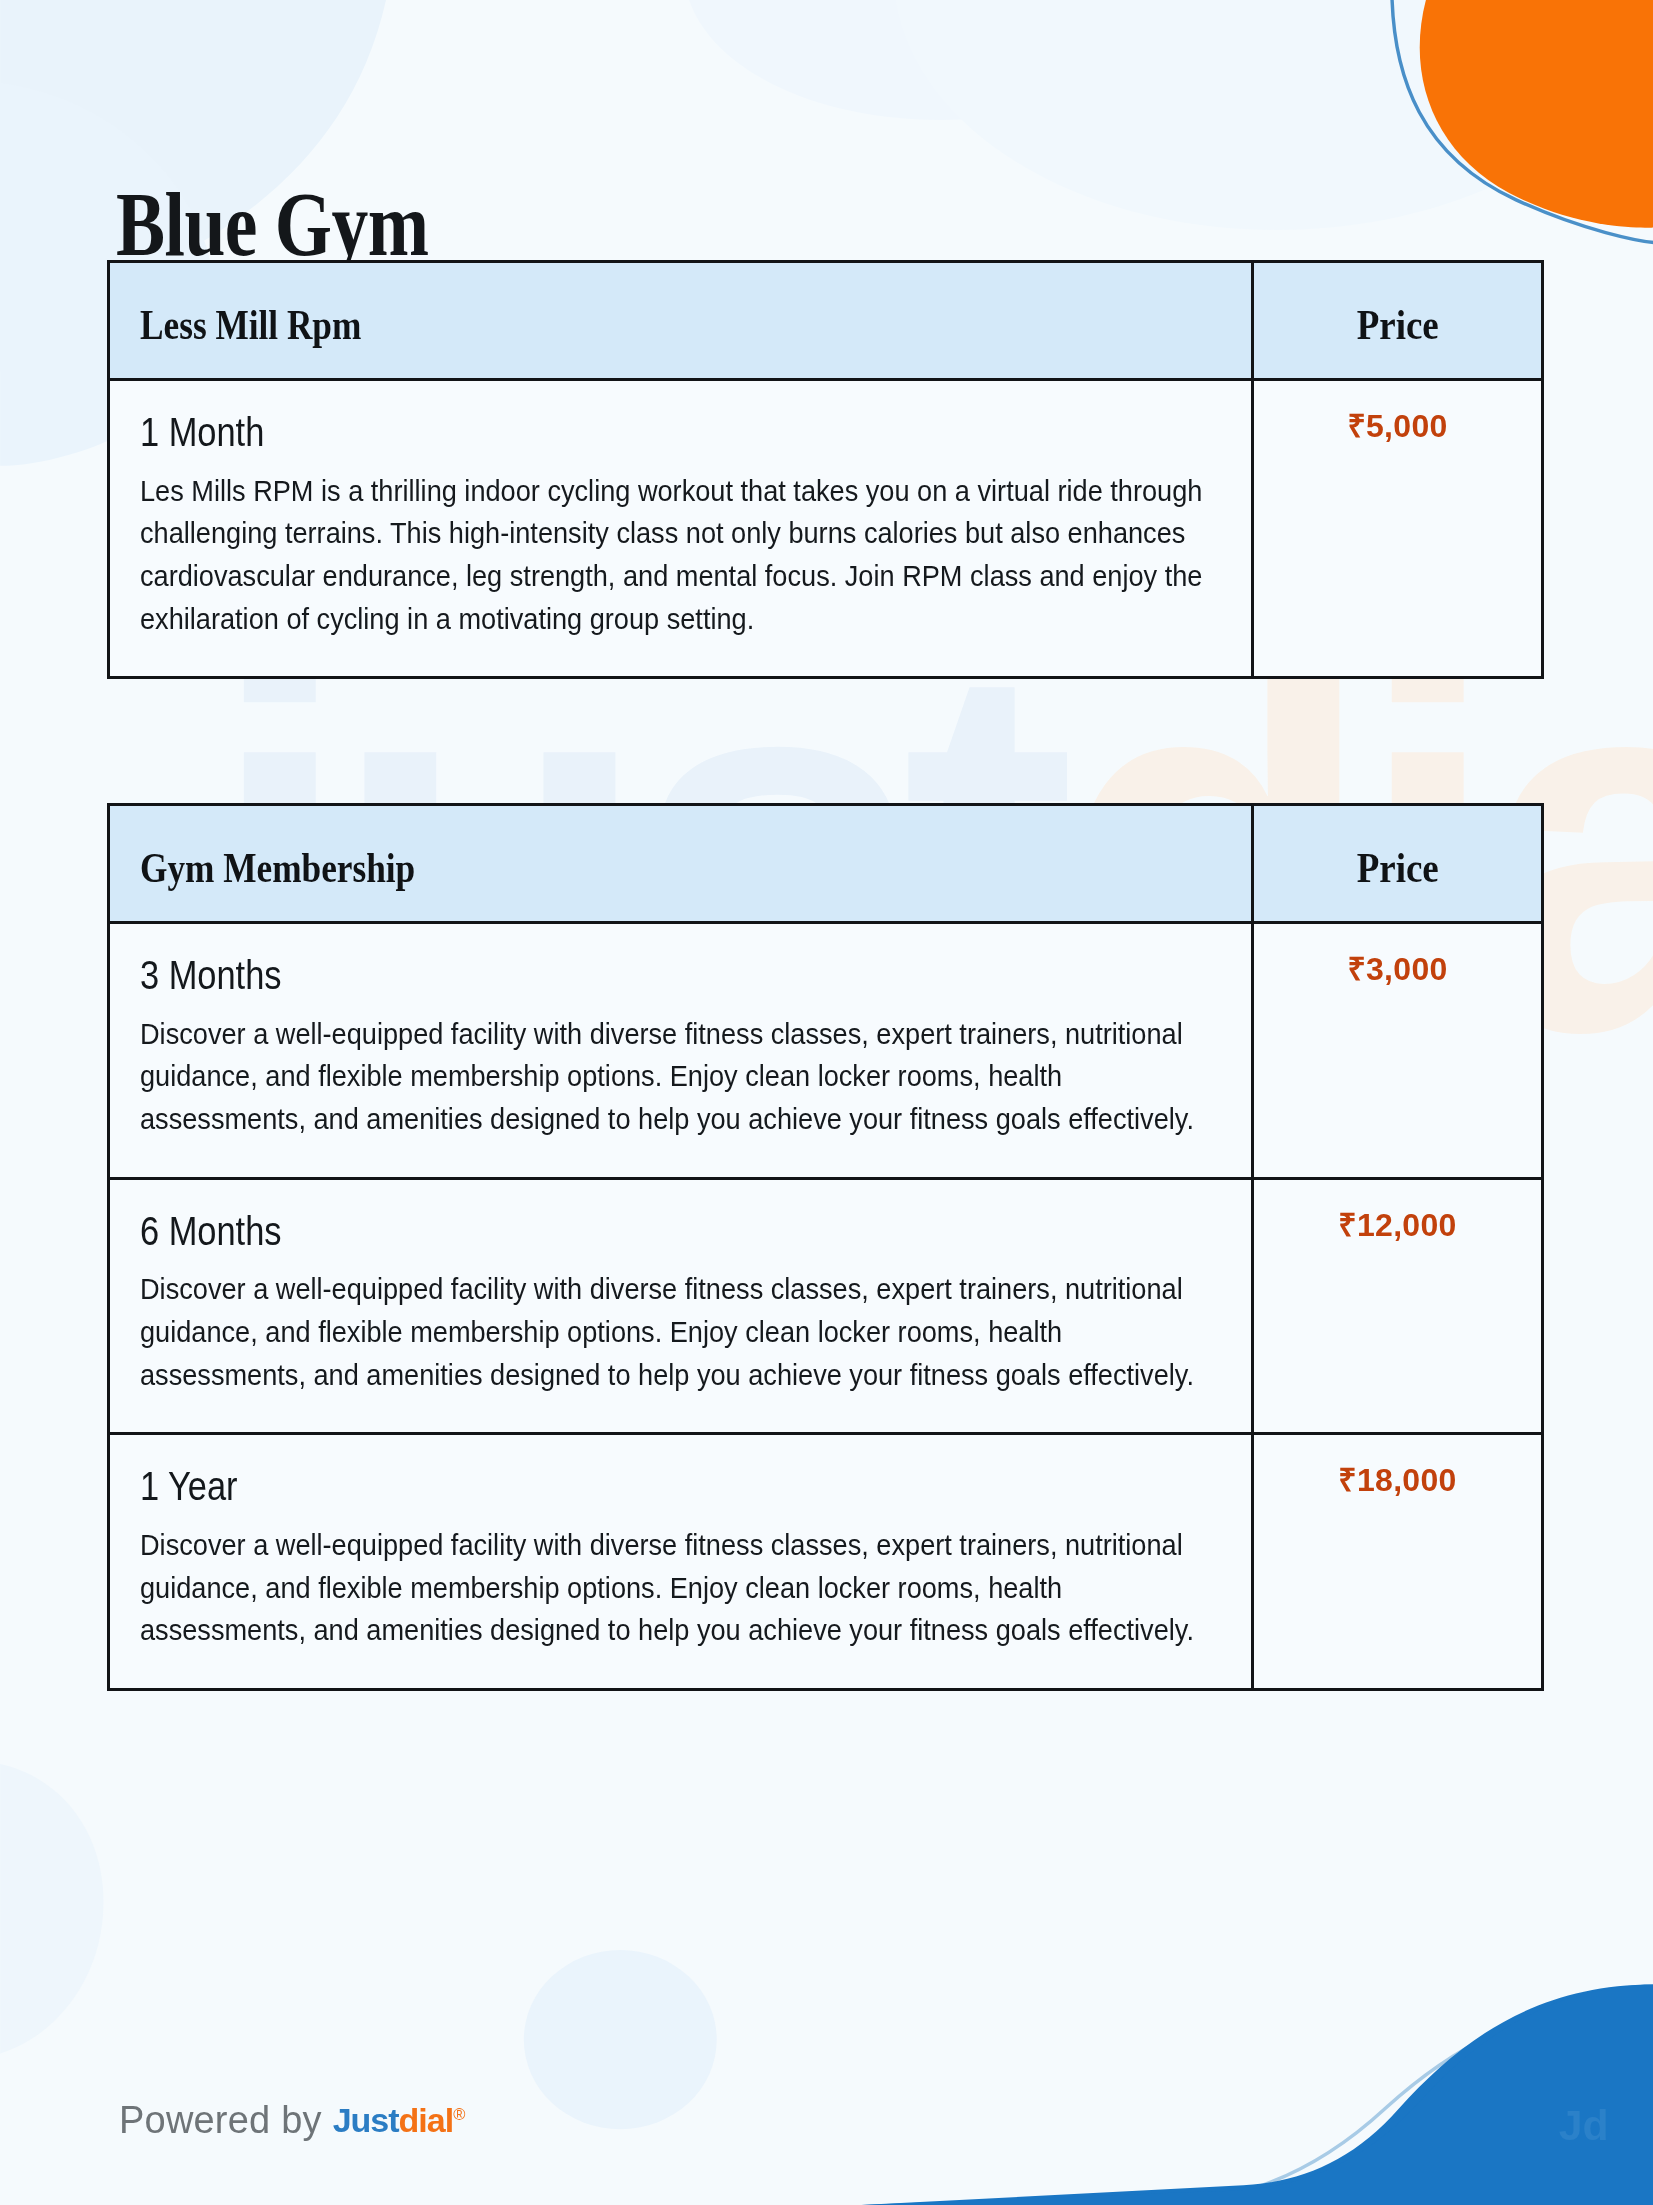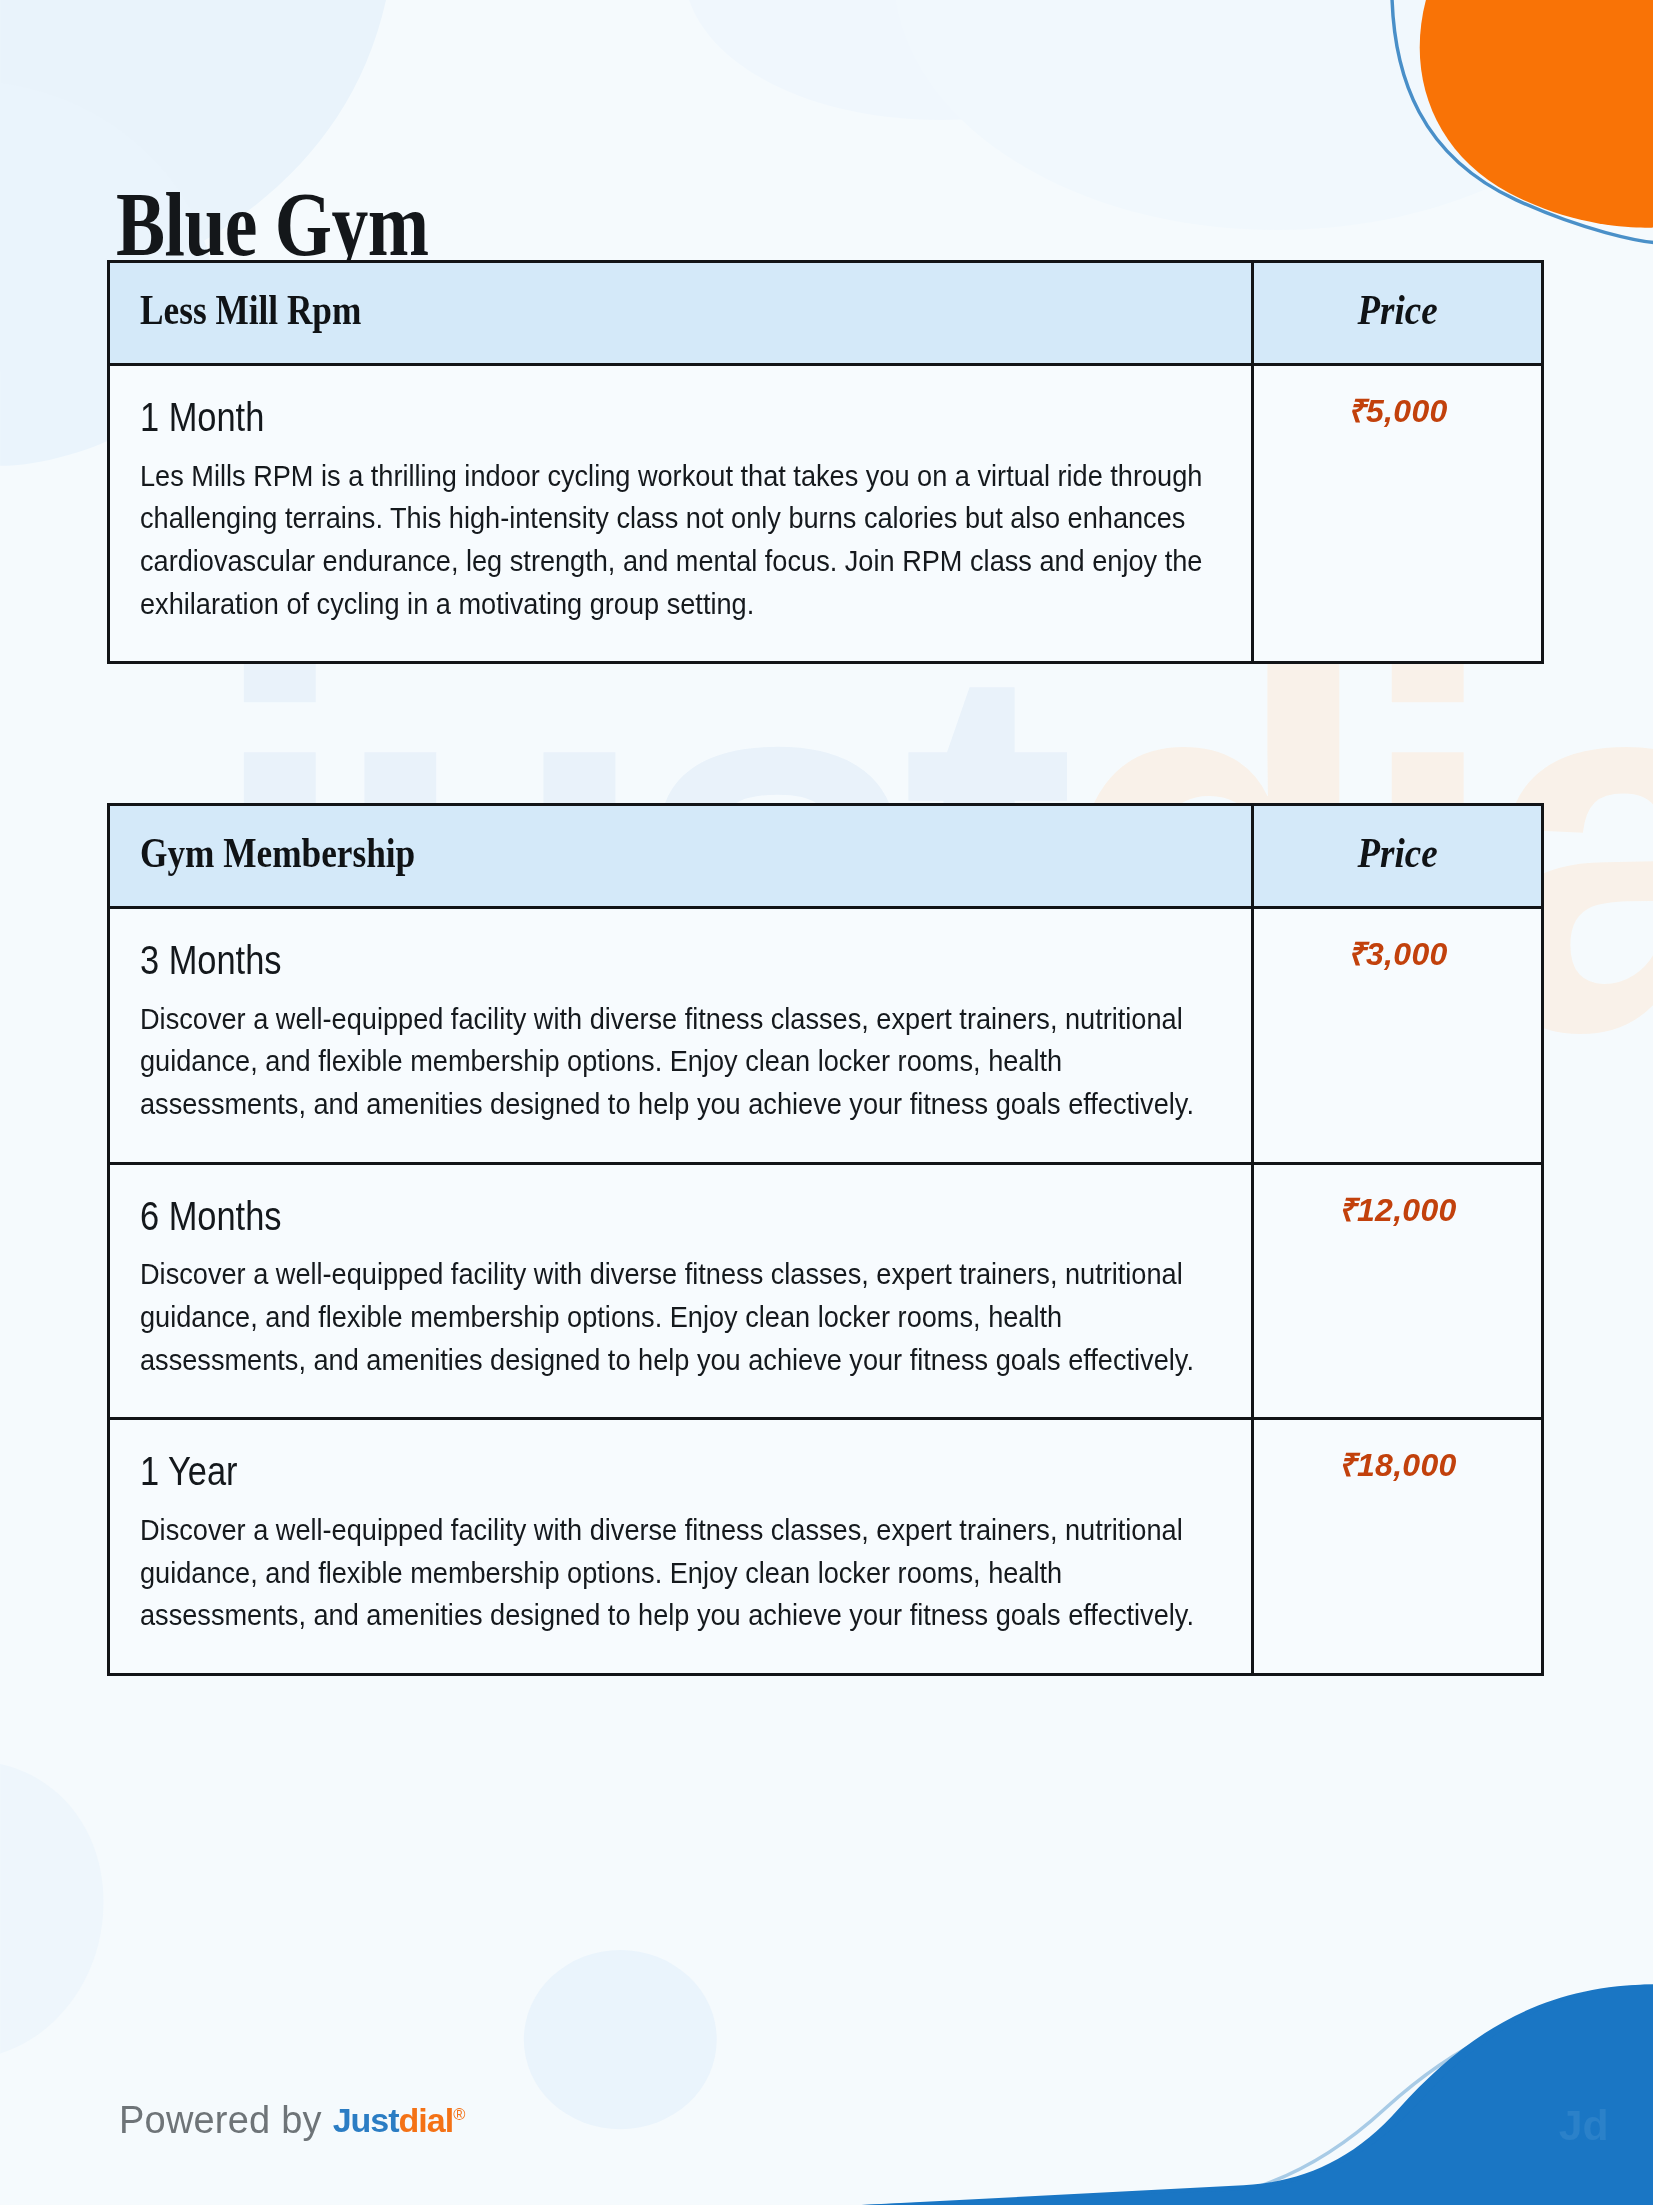--- a/index.html
+++ b/index.html
@@ -91,37 +91,36 @@
     width: 100%;
     box-sizing: border-box;
   }
   .t-row + .t-row { border-top: 3.4px solid #121417; }
 
   .t-head {
     background: #d4e9f9;
   }
   .t-head .cell-left,
   .t-head .cell-right {
-    padding-top: 25px;
+    padding-top: 40px;
     padding-bottom: 32px;
   }
 
   .cell-left {
     flex: 0 0 1144px;
     width: 1144px;
     box-sizing: border-box;
     padding: 29px 30px 36px 30px;
     border-right: 3.4px solid #121417;
   }
   .cell-right {
     flex: 1 1 auto;
     box-sizing: border-box;
     padding: 29px 16.5px 36px 16.5px;
     text-align: center;
-    font-style: italic;
   }
 
   .head-label {
     font-family: "Liberation Serif", serif;
     font-weight: 700;
     font-size: 43px;
     line-height: 1;
     color: #101316;
     transform: scaleX(0.82);
     transform-origin: left center;

